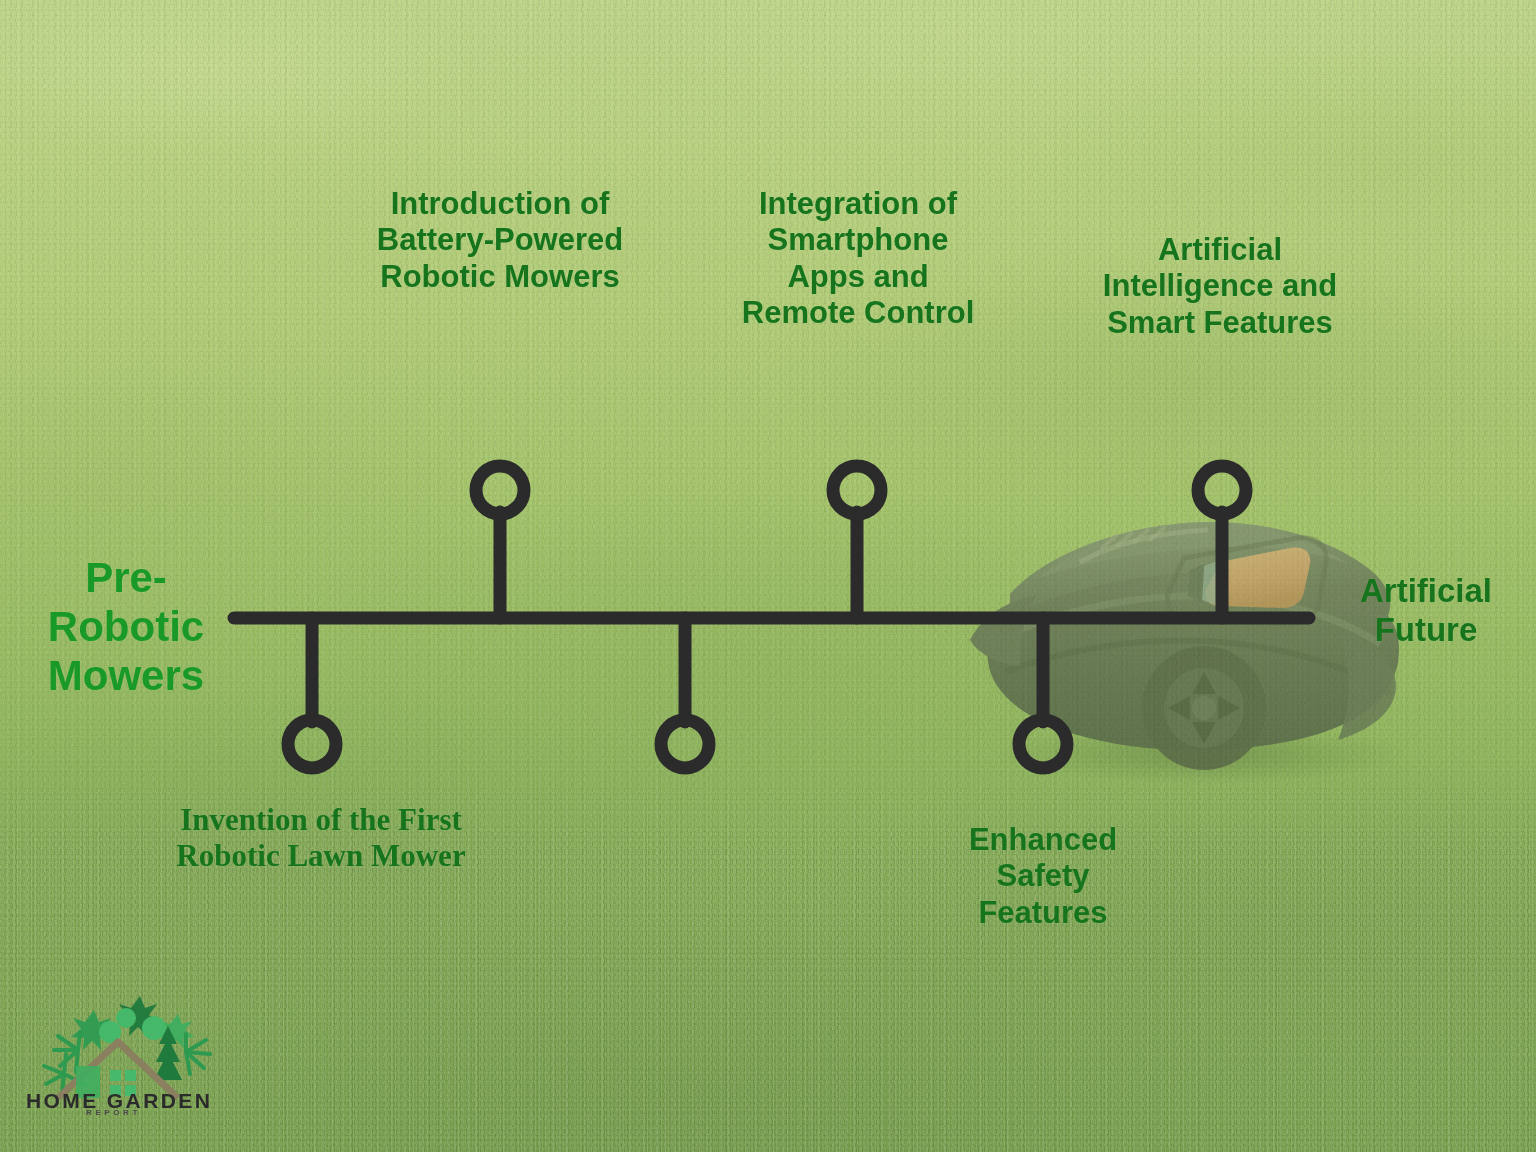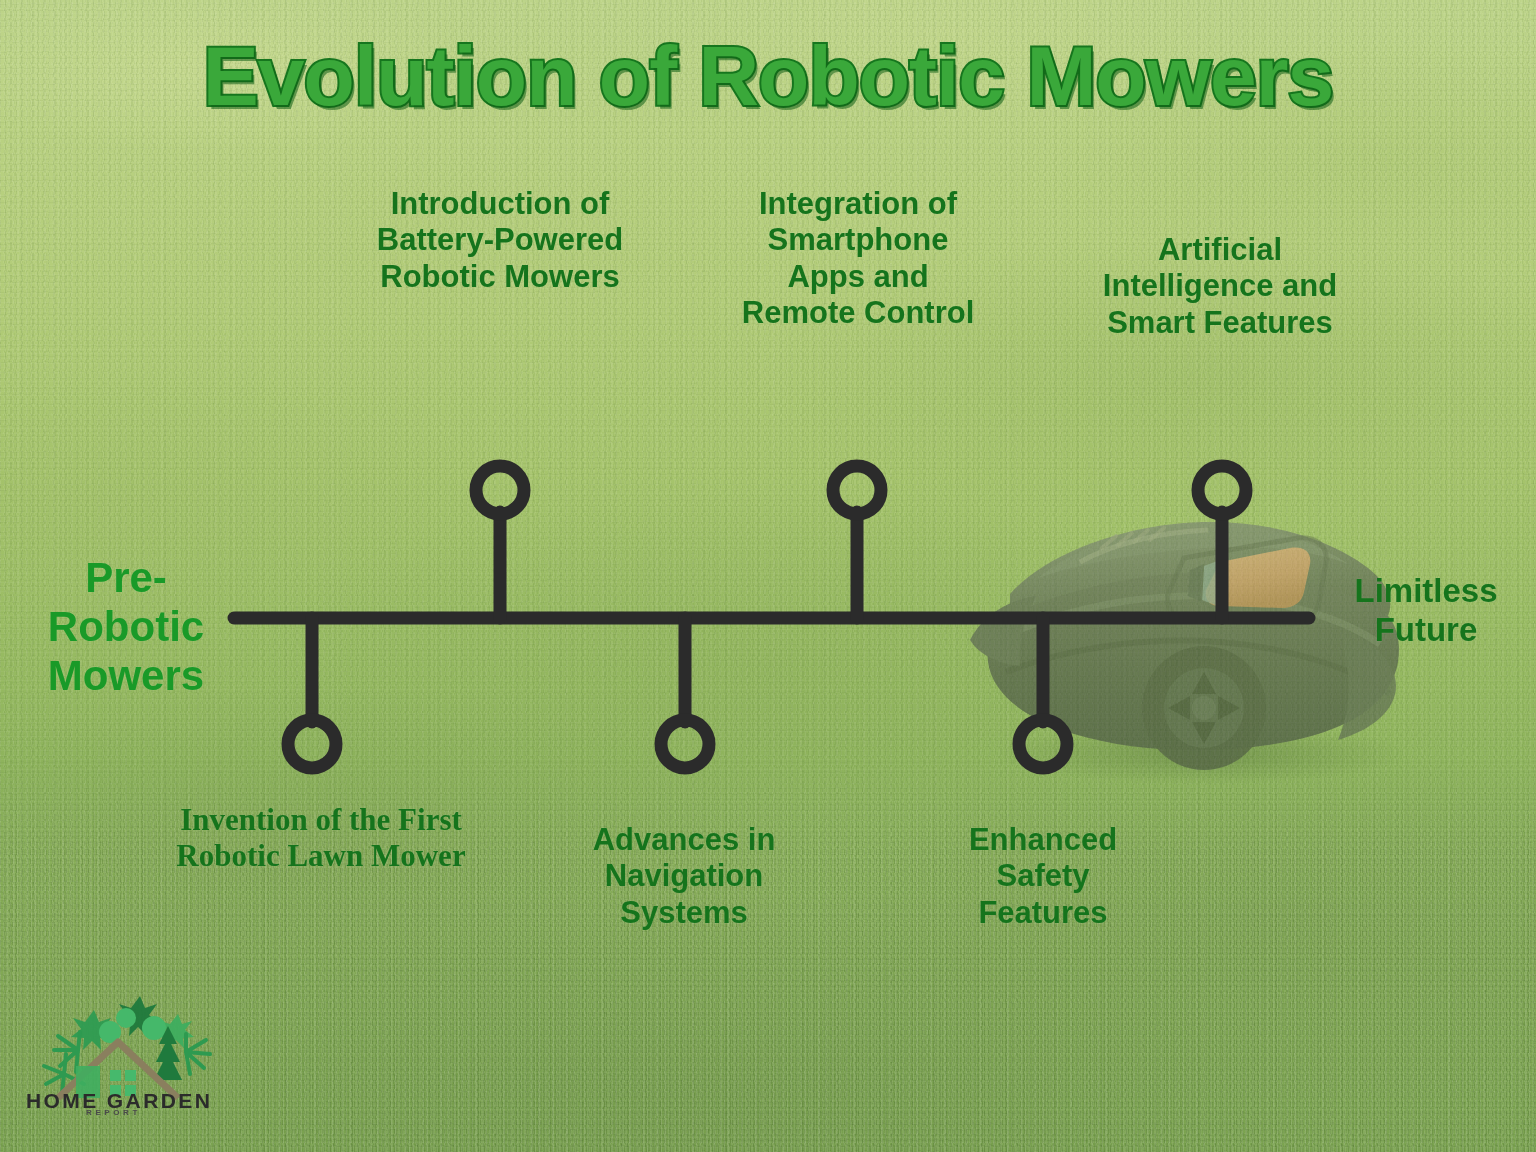--- a/index.html
+++ b/index.html
@@ -206,21 +206,20 @@
           <path d="M216,242 L238,230 L238,254 Z"></path>
         </g>
         <circle cx="252" cy="242" r="12" fill="#4a4f51"></circle>
       </g>
 
       <path d="M386,160 C420,174 444,196 444,220 C444,244 420,264 386,274
                C398,246 402,212 386,160 Z" fill="#474b4c" opacity=".9"></path>
     </svg>
   </div>
 
-  <div id="title">Evolution of Robotic Mowers</div>
 
   <svg id="timeline-svg" width="1536" height="1152">
     <g stroke="#2b2b2b" fill="none" stroke-width="13" stroke-linecap="round">
 
       <line x1="234" y1="618" x2="1309" y2="618"></line>
 
       <line x1="500" y1="618" x2="500" y2="512"></line>
       <line x1="857" y1="618" x2="857" y2="512"></line>
       <line x1="1222" y1="618" x2="1222" y2="512"></line>
 
@@ -238,25 +237,24 @@
       <circle cx="685" cy="744" r="24"></circle>
       <circle cx="1043" cy="744" r="24"></circle>
     </g>
   </svg>
 
   <div class="label" id="lbl-apps">Integration of Smartphone Apps and Remote Control</div>
   <div class="label" id="lbl-battery">Introduction of Battery-Powered Robotic Mowers</div>
   <div class="label" id="lbl-ai">Artificial Intelligence and Smart Features</div>
 
   <div class="label" id="lbl-invention">Invention of the First Robotic Lawn Mower</div>
-  <div class="label" id="lbl-nav">Advances in Navigation Systems</div>
   <div class="label" id="lbl-safety">Enhanced Safety Features</div>
 
   <div class="label bright" id="lbl-pre">Pre-Robotic Mowers</div>
-  <div class="label" id="lbl-future">Limitless Future</div>
+  <div class="label" id="lbl-future">Artificial Future</div>
 
   <div id="logo">
     <svg width="200" height="128" viewBox="0 0 200 128" xmlns="http://www.w3.org/2000/svg">
       <g>
 
         <g fill="#2f9c52" opacity=".95">
           <path d="M76,22 l5,12 l12,-4 l-8,11 l10,8 l-13,1 l1,12 l-9,-9 l-9,9 l1,-12 l-13,-1 l10,-8 l-8,-11 l12,4 Z"></path>
           <path d="M122,8 l5,12 l12,-4 l-8,11 l10,8 l-13,1 l1,12 l-9,-9 l-9,9 l1,-12 l-13,-1 l10,-8 l-8,-11 l12,4 Z" fill="#1f7a3d"></path>
           <path d="M160,26 l4,10 l10,-3 l-7,9 l9,7 l-11,1 l1,10 l-8,-8 l-8,8 l1,-10 l-11,-1 l9,-7 l-7,-9 l10,3 Z" fill="#3fae5f"></path>
         </g>

